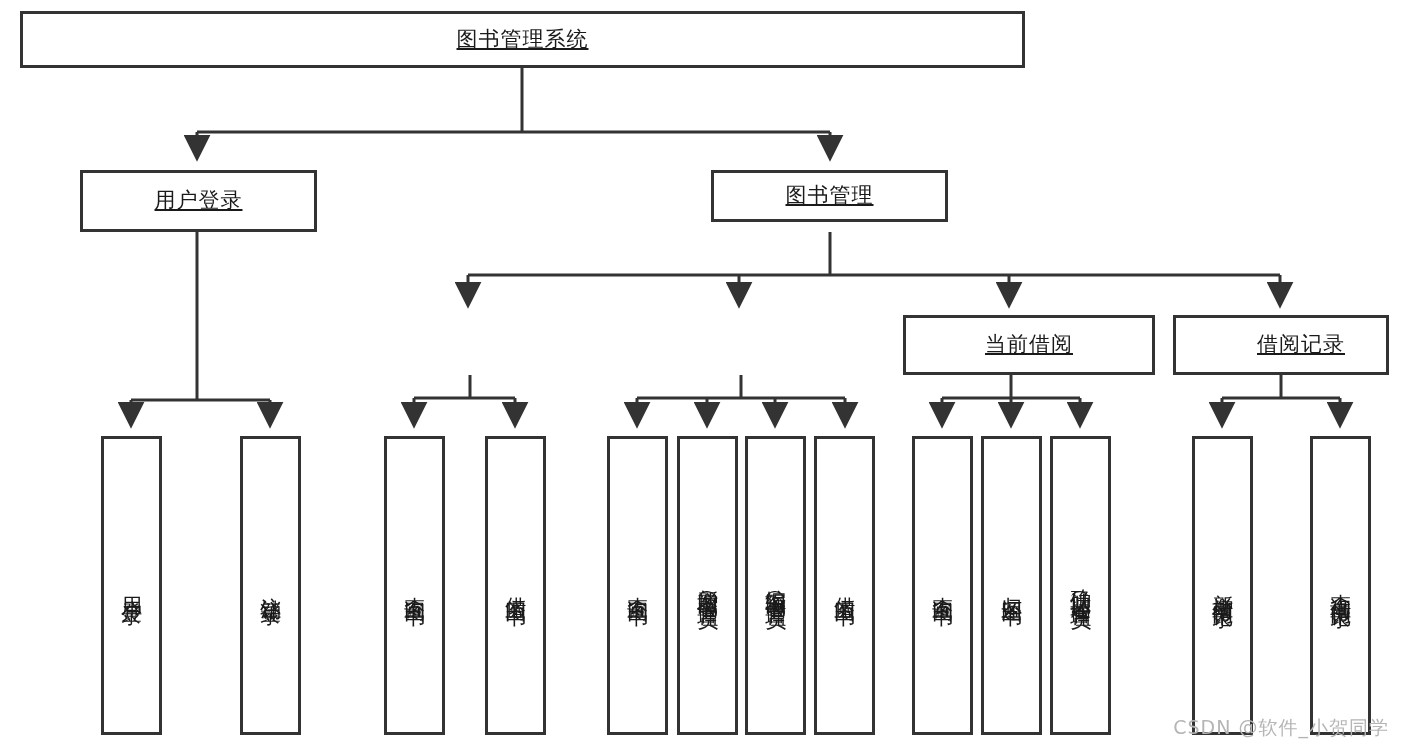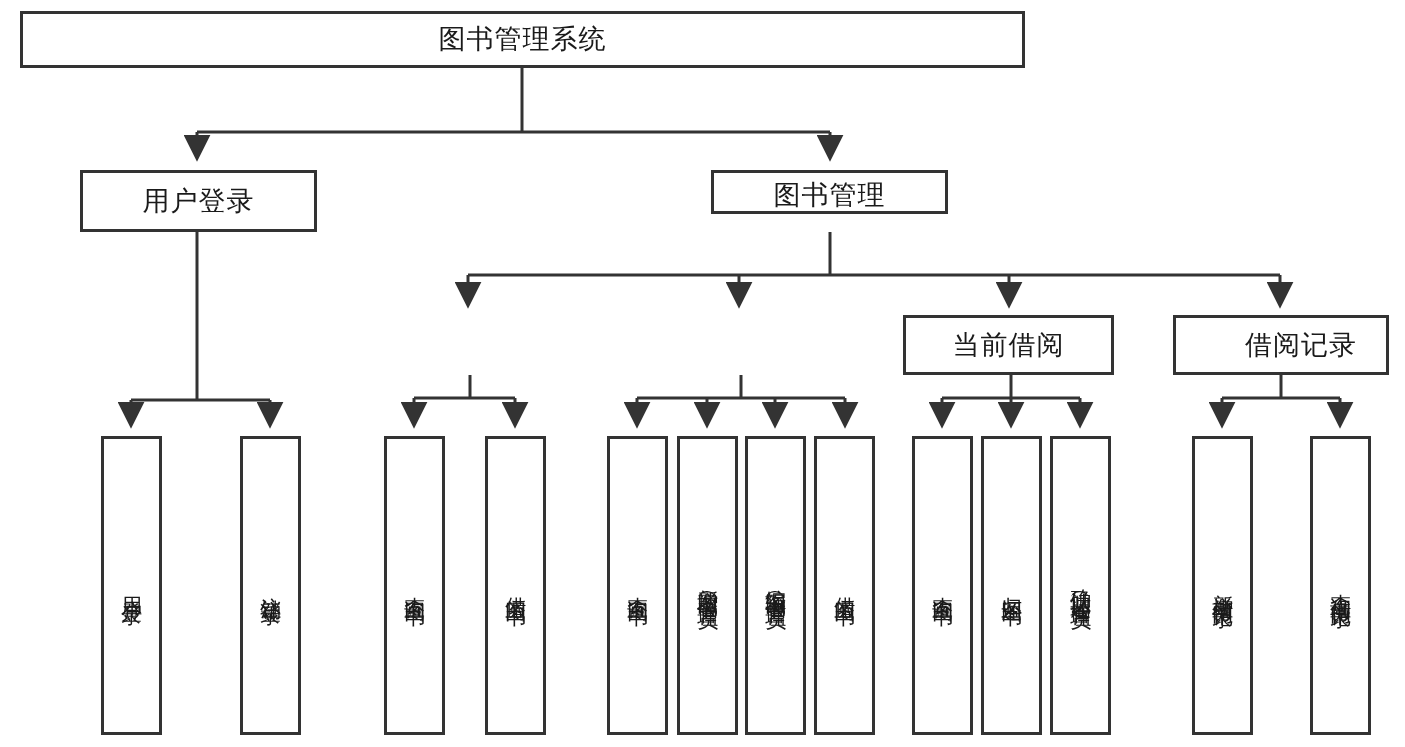--- a/index.html
+++ b/index.html
@@ -31,23 +31,24 @@
     box-sizing: border-box;
     border: 3px solid #333333;
     background: #ffffff;
     display: flex;
     align-items: center;
     justify-content: center;
     color: #1a1a1a;
     z-index: 2;
   }
   .node-h {
-    font-size: 27px;
+    font-size: 21px;
     letter-spacing: 1px;
     line-height: 1.2;
+    text-decoration: underline;
   }
   .node-v {
     writing-mode: vertical-rl;
     text-orientation: upright;
     font-size: 21px;
     letter-spacing: 3px;
     line-height: 1.25;
     padding: 4px 0;
   }
   .node-v .vtext {
@@ -122,25 +123,25 @@
     </g>
   </svg>
 
   <div class="node node-h" style="left:20px; top:11px; width:1005px; height:57px;">
     <span>图书管理系统</span>
   </div>
 
   <div class="node node-h" style="left:80px; top:170px; width:237px; height:62px;">
     <span>用户登录</span>
   </div>
-  <div class="node node-h" style="left:711px; top:170px; width:237px; height:44px;align-items:flex-end;">
+  <div class="node node-h" style="left:711px; top:170px; width:237px; height:52px;">
     <span>图书管理</span>
   </div>
 
-  <div class="node node-h" style="left:903px; top:315px; width:211px; height:60px;">
+  <div class="node node-h" style="left:903px; top:315px; width:252px; height:60px;">
     <span>当前借阅</span>
   </div>
   <div class="node node-h" style="left:1173px; top:315px; width:216px; height:60px;padding-left:40px;">
     <span>借阅记录</span>
   </div>
 
   <div class="node node-v" style="left:101px; top:436px; width:61px; height:299px;">
     <span class="vtext">用户登录</span>
   </div>
   <div class="node node-v" style="left:240px; top:436px; width:61px; height:299px;">
@@ -177,14 +178,15 @@
     <span class="vtext">确认归还（管理员）</span>
   </div>
 
   <div class="node node-v" style="left:1192px; top:436px; width:61px; height:299px;">
     <span class="vtext">新增借阅记录</span>
   </div>
   <div class="node node-v" style="left:1310px; top:436px; width:61px; height:299px;">
     <span class="vtext">查询借阅记录</span>
   </div>
 
+  <div class="watermark">CSDN @软件_小贺同学</div>
 
 </div>
 
 </body></html>

